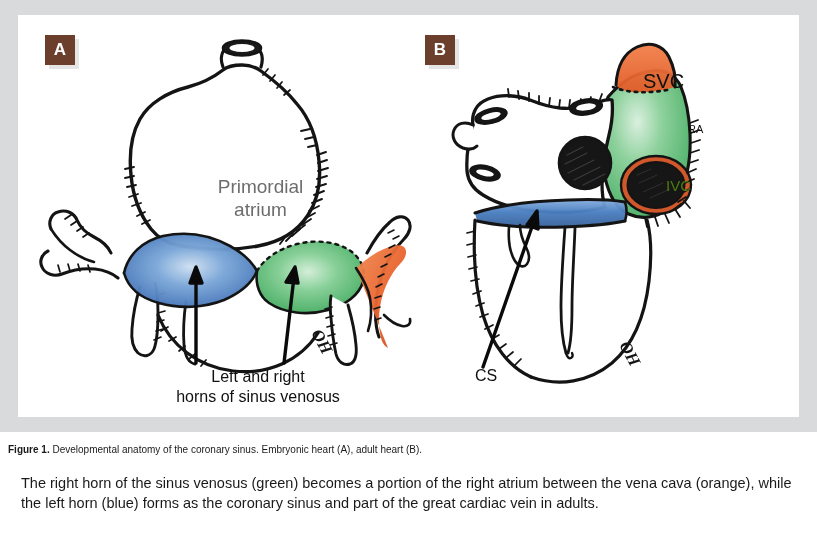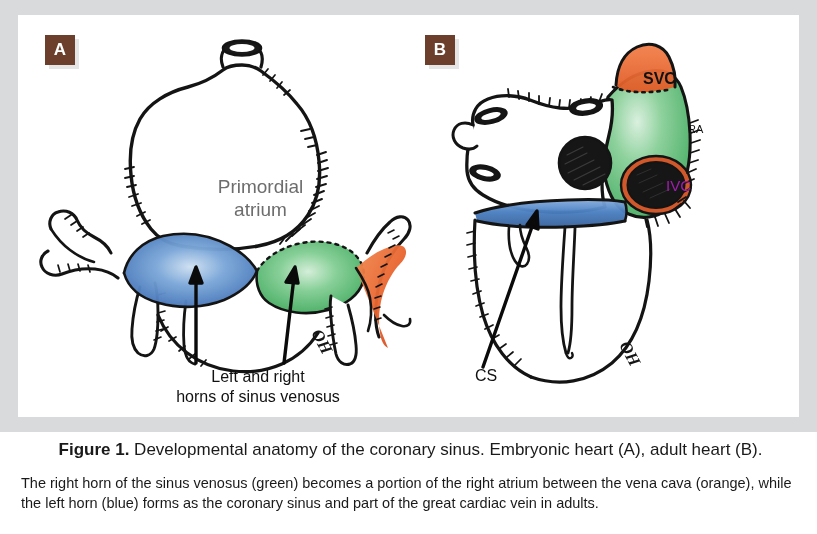--- a/index.html
+++ b/index.html
@@ -92,48 +92,47 @@
     line-height: 20px;
   }
   #label-cs {
     left: 457px; top: 352px;
     color: #111111;
     font-size: 16px;
   }
   #label-svc {
     left: 625px; top: 55px;
     color: #111111;
-    font-size: 16px;
-    font-weight: bold;
+    font-size: 20px;
+    font-weight: normal;
   }
   #label-ra {
     left: 670px; top: 108px;
     color: #111111;
     font-size: 11px;
   }
   #label-ivc {
     left: 648px; top: 162px;
-    color: #a21caf;
+    color: #4d7c0f;
     font-size: 15px;
   }
 
   
   .caption {
     position: absolute;
     left: 8px;
     top: 440px;
     width: 805px;
     color: #1a1a1a;
   }
   .caption-main {
-    font-size: 17px;
+    font-size: 10px;
     line-height: 20px;
     margin: 0 0 2px 0;
     font-family: "Liberation Sans", sans-serif;
-    text-align: center;
   }
   .caption-main .cap-strong { font-weight: bold; }
   .caption-body {
     font-size: 14.5px;
     line-height: 20px;
     margin: 13px;
     font-family: "Liberation Sans", sans-serif;
   }
   .caption-abbrev {
     font-size: 12px;

